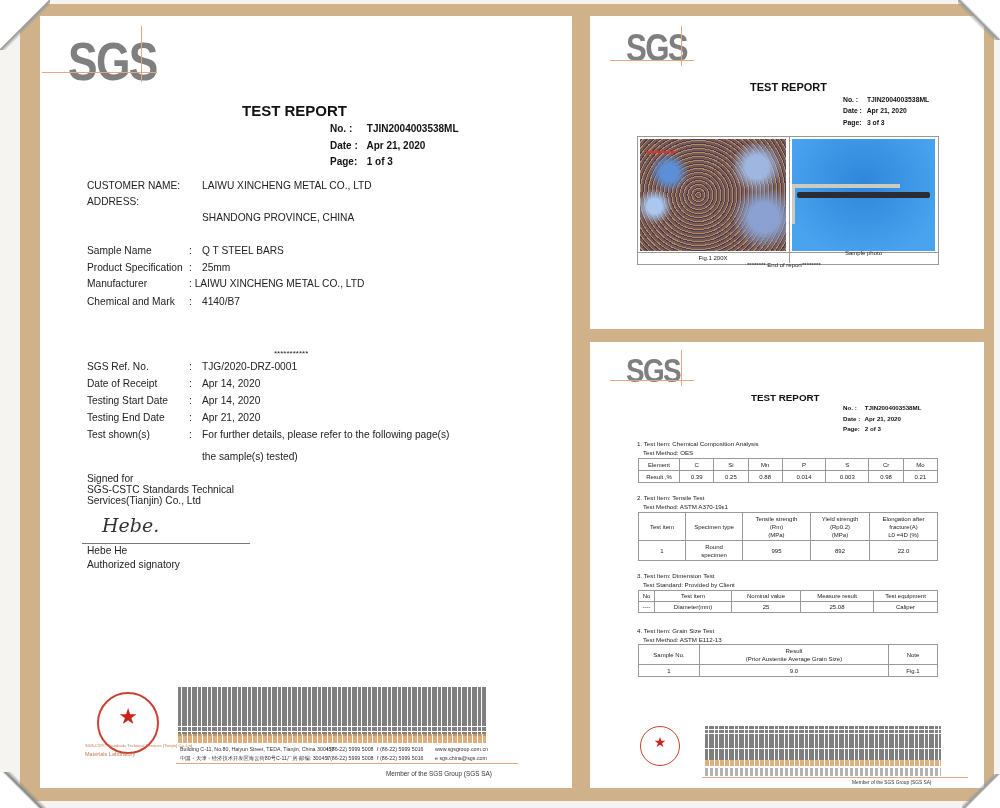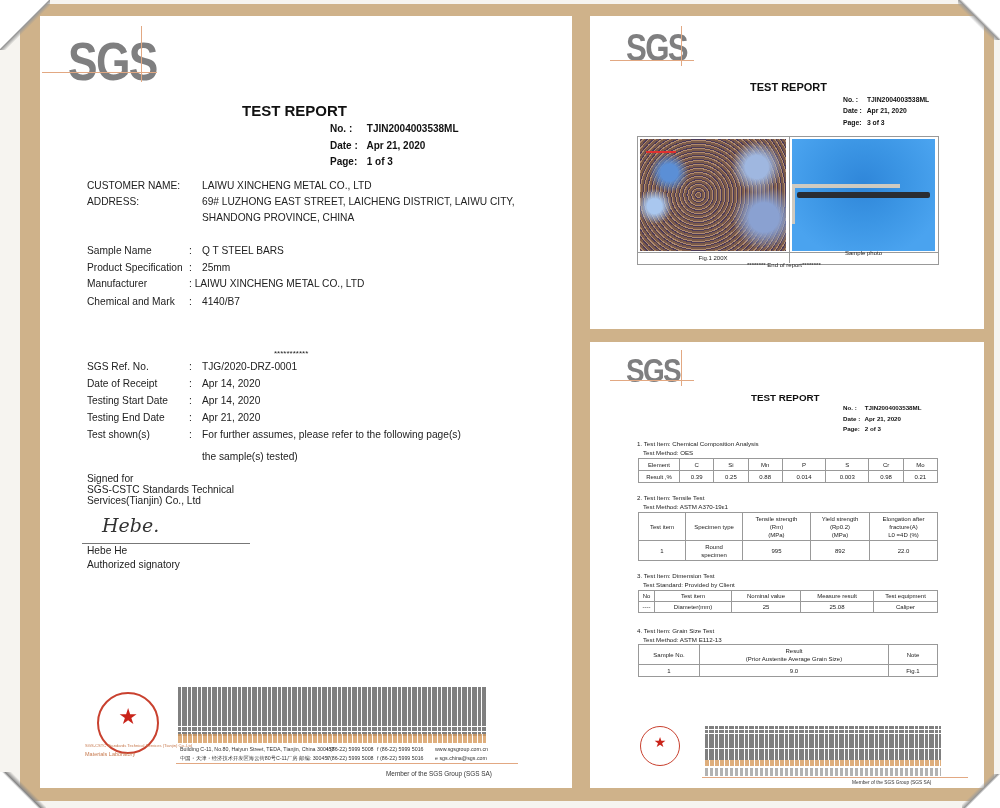--- a/index.html
+++ b/index.html
@@ -57,21 +57,20 @@
   <div class="title" style="left:202px;top:86px;font-size:15px;">TEST REPORT</div>
   <div class="meta" style="left:290px;top:105px;font-size:10px;line-height:16.5px;">
     <div><span class="k" style="width:34px;">No.  :</span> <span>TJIN2004003538ML</span></div>
     <div><span class="k" style="width:34px;">Date :</span> <span>Apr 21, 2020</span></div>
     <div><span class="k" style="width:34px;">Page:</span> <span>1 of  3</span></div>
   </div>
 
   <div class="row" style="left:47px;top:164px;"><span>CUSTOMER NAME:</span></div>
   <div class="row" style="left:162px;top:164px;"><span>LAIWU XINCHENG METAL CO., LTD</span></div>
   <div class="row" style="left:47px;top:180px;"><span>ADDRESS:</span></div>
-  <div class="row" style="left:162px;top:180px;"><span>69# LUZHONG EAST STREET, LAICHENG DISTRICT, LAIWU CITY,</span></div>
   <div class="row" style="left:162px;top:196px;"><span>SHANDONG PROVINCE, CHINA</span></div>
 
   <div class="row" style="left:47px;top:229px;"><span>Sample Name</span></div>
   <div class="row" style="left:149px;top:229px;">:</div>
   <div class="row" style="left:162px;top:229px;"><span>Q   T    STEEL BARS</span></div>
 
   <div class="row" style="left:47px;top:246px;"><span>Product Specification</span></div>
   <div class="row" style="left:149px;top:246px;">:</div>
   <div class="row" style="left:162px;top:246px;"><span>25mm</span></div>
 
@@ -96,21 +95,21 @@
   <div class="row" style="left:47px;top:379px;"><span>Testing Start Date</span></div>
   <div class="row" style="left:149px;top:379px;">:</div>
   <div class="row" style="left:162px;top:379px;"><span>Apr 14, 2020</span></div>
 
   <div class="row" style="left:47px;top:396px;"><span>Testing End Date</span></div>
   <div class="row" style="left:149px;top:396px;">:</div>
   <div class="row" style="left:162px;top:396px;"><span>Apr 21, 2020</span></div>
 
   <div class="row" style="left:47px;top:413px;"><span>Test shown(s)</span></div>
   <div class="row" style="left:149px;top:413px;">:</div>
-  <div class="row" style="left:162px;top:413px;"><span>For further assumes, please refer to the following page(s)</span></div>
+  <div class="row" style="left:162px;top:413px;"><span>For further details, please refer to the following page(s)</span></div>
   <div class="row" style="left:162px;top:435px;"><span>the sample(s) tested)</span></div>
 
   <div class="row" style="left:47px;top:457px;"><span>Signed for</span></div>
   <div class="row" style="left:47px;top:468px;"><span>SGS-CSTC Standards Technical</span></div>
   <div class="row" style="left:47px;top:479px;"><span>Services(Tianjin) Co., Ltd</span></div>
 
   <div class="signature" style="left:62px;top:498px;">Hebe.</div>
   <div class="sigline" style="left:42px;top:527px;width:168px;"></div>
   <div class="row" style="left:47px;top:529px;"><span>Hebe  He</span></div>
   <div class="row" style="left:47px;top:543px;"><span>Authorized signatory</span></div>

